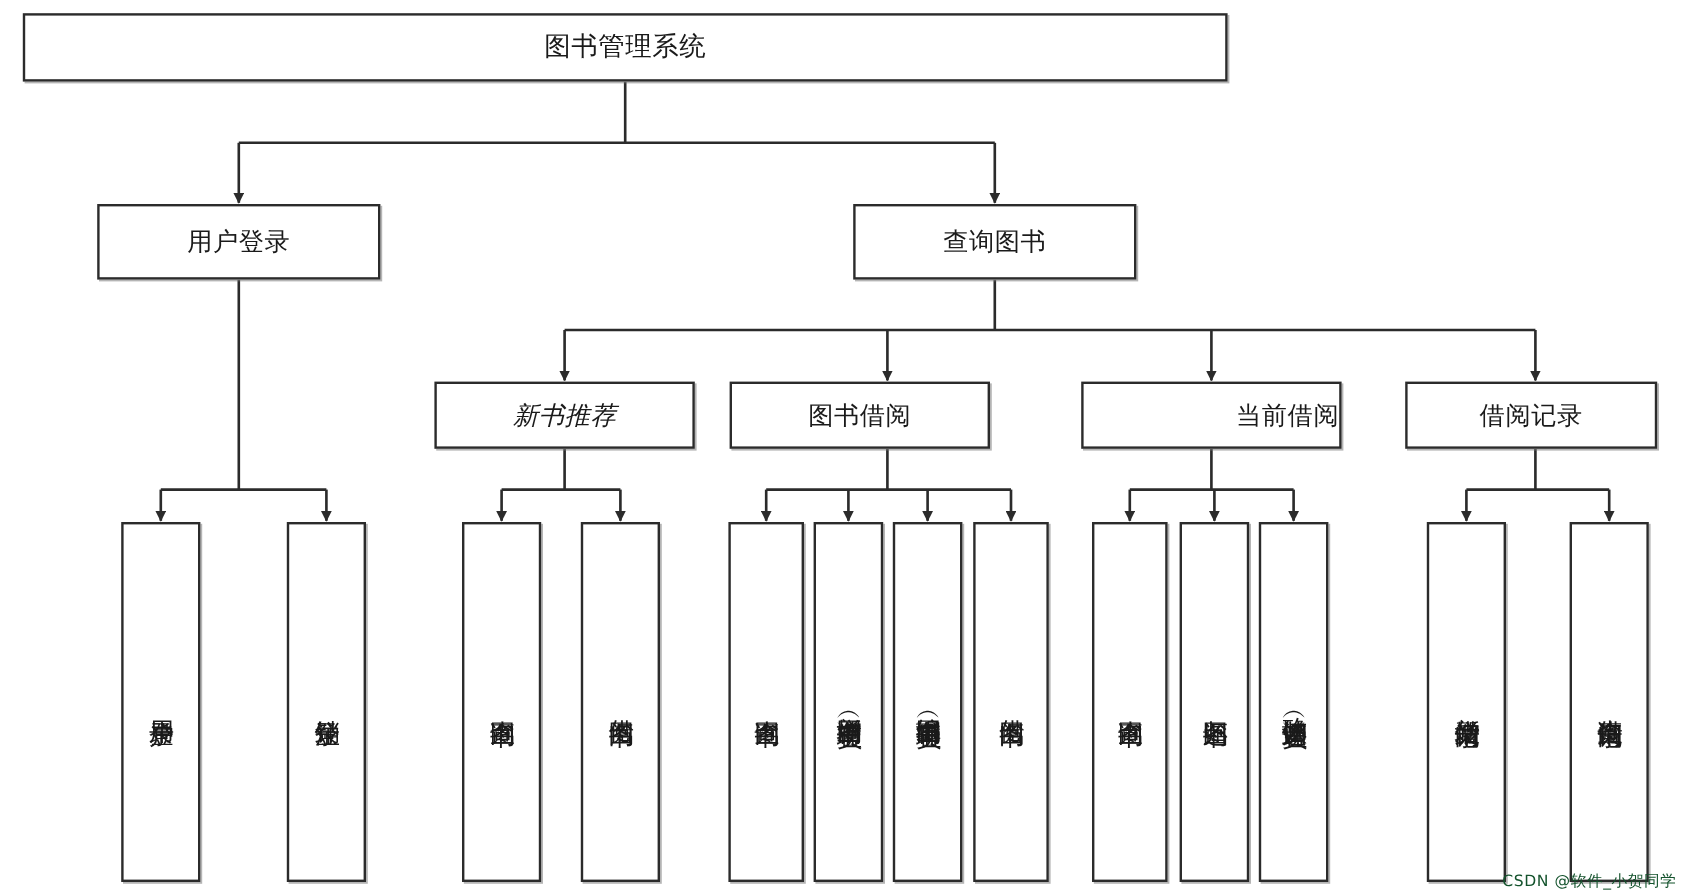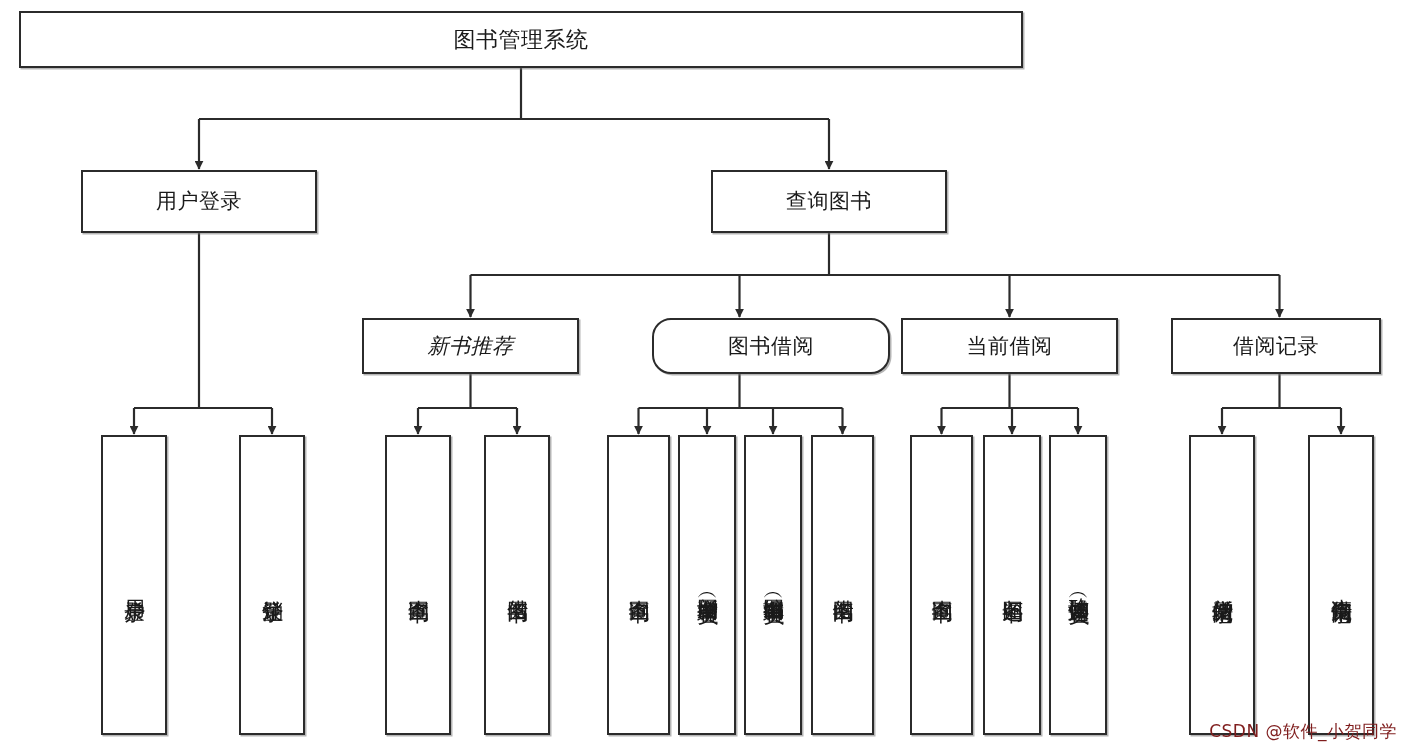--- a/index.html
+++ b/index.html
@@ -63,22 +63,22 @@
     line-height: 1.12;
     letter-spacing: 1px;
     white-space: normal;
     max-height: 270px;
     text-align: center;
   }
   #watermark {
     position: absolute;
     right: 8px;
     bottom: 4px;
-    font-size: 17px;
-    color: #7f1d1d;
+    font-size: 13px;
+    color: #14532d;
     letter-spacing: 0.5px;
     white-space: nowrap;
     user-select: none;
   }
 </style>
 </head>
 <body>
 
 <div id="diagram-root">
 
@@ -131,24 +131,24 @@
       </div>
       <div class="node horiz" style="left: 81px; top: 170px; width: 236px; height: 63px;">
         <span class="node-label">用户登录</span>
       </div>
       <div class="node horiz" style="left: 711px; top: 170px; width: 236px; height: 63px;">
         <span class="node-label">查询图书</span>
       </div>
       <div class="node horiz" style="left: 362px; top: 318px; width: 217px; height: 56px; font-style: italic;">
         <span class="node-label">新书推荐</span>
       </div>
-      <div class="node horiz" style="left: 652px; top: 318px; width: 238px; height: 56px; border-radius: 19px;">
+      <div class="node horiz" style="left: 608px; top: 318px; width: 217px; height: 56px;">
         <span class="node-label">图书借阅</span>
       </div>
-      <div class="node horiz" style="left: 901px; top: 318px; width: 217px; height: 56px;">
+      <div class="node horiz" style="left: 901px; top: 318px; width: 217px; height: 56px; justify-content: flex-end;">
         <span class="node-label">当前借阅</span>
       </div>
       <div class="node horiz" style="left: 1171px; top: 318px; width: 210px; height: 56px;">
         <span class="node-label">借阅记录</span>
       </div>
       <div class="node vert" style="left: 101px; top: 435px; width: 66px; height: 300px;">
         <span class="node-label">用户登录</span>
       </div>
       <div class="node vert" style="left: 239px; top: 435px; width: 66px; height: 300px;">
         <span class="node-label">注销登录</span>

